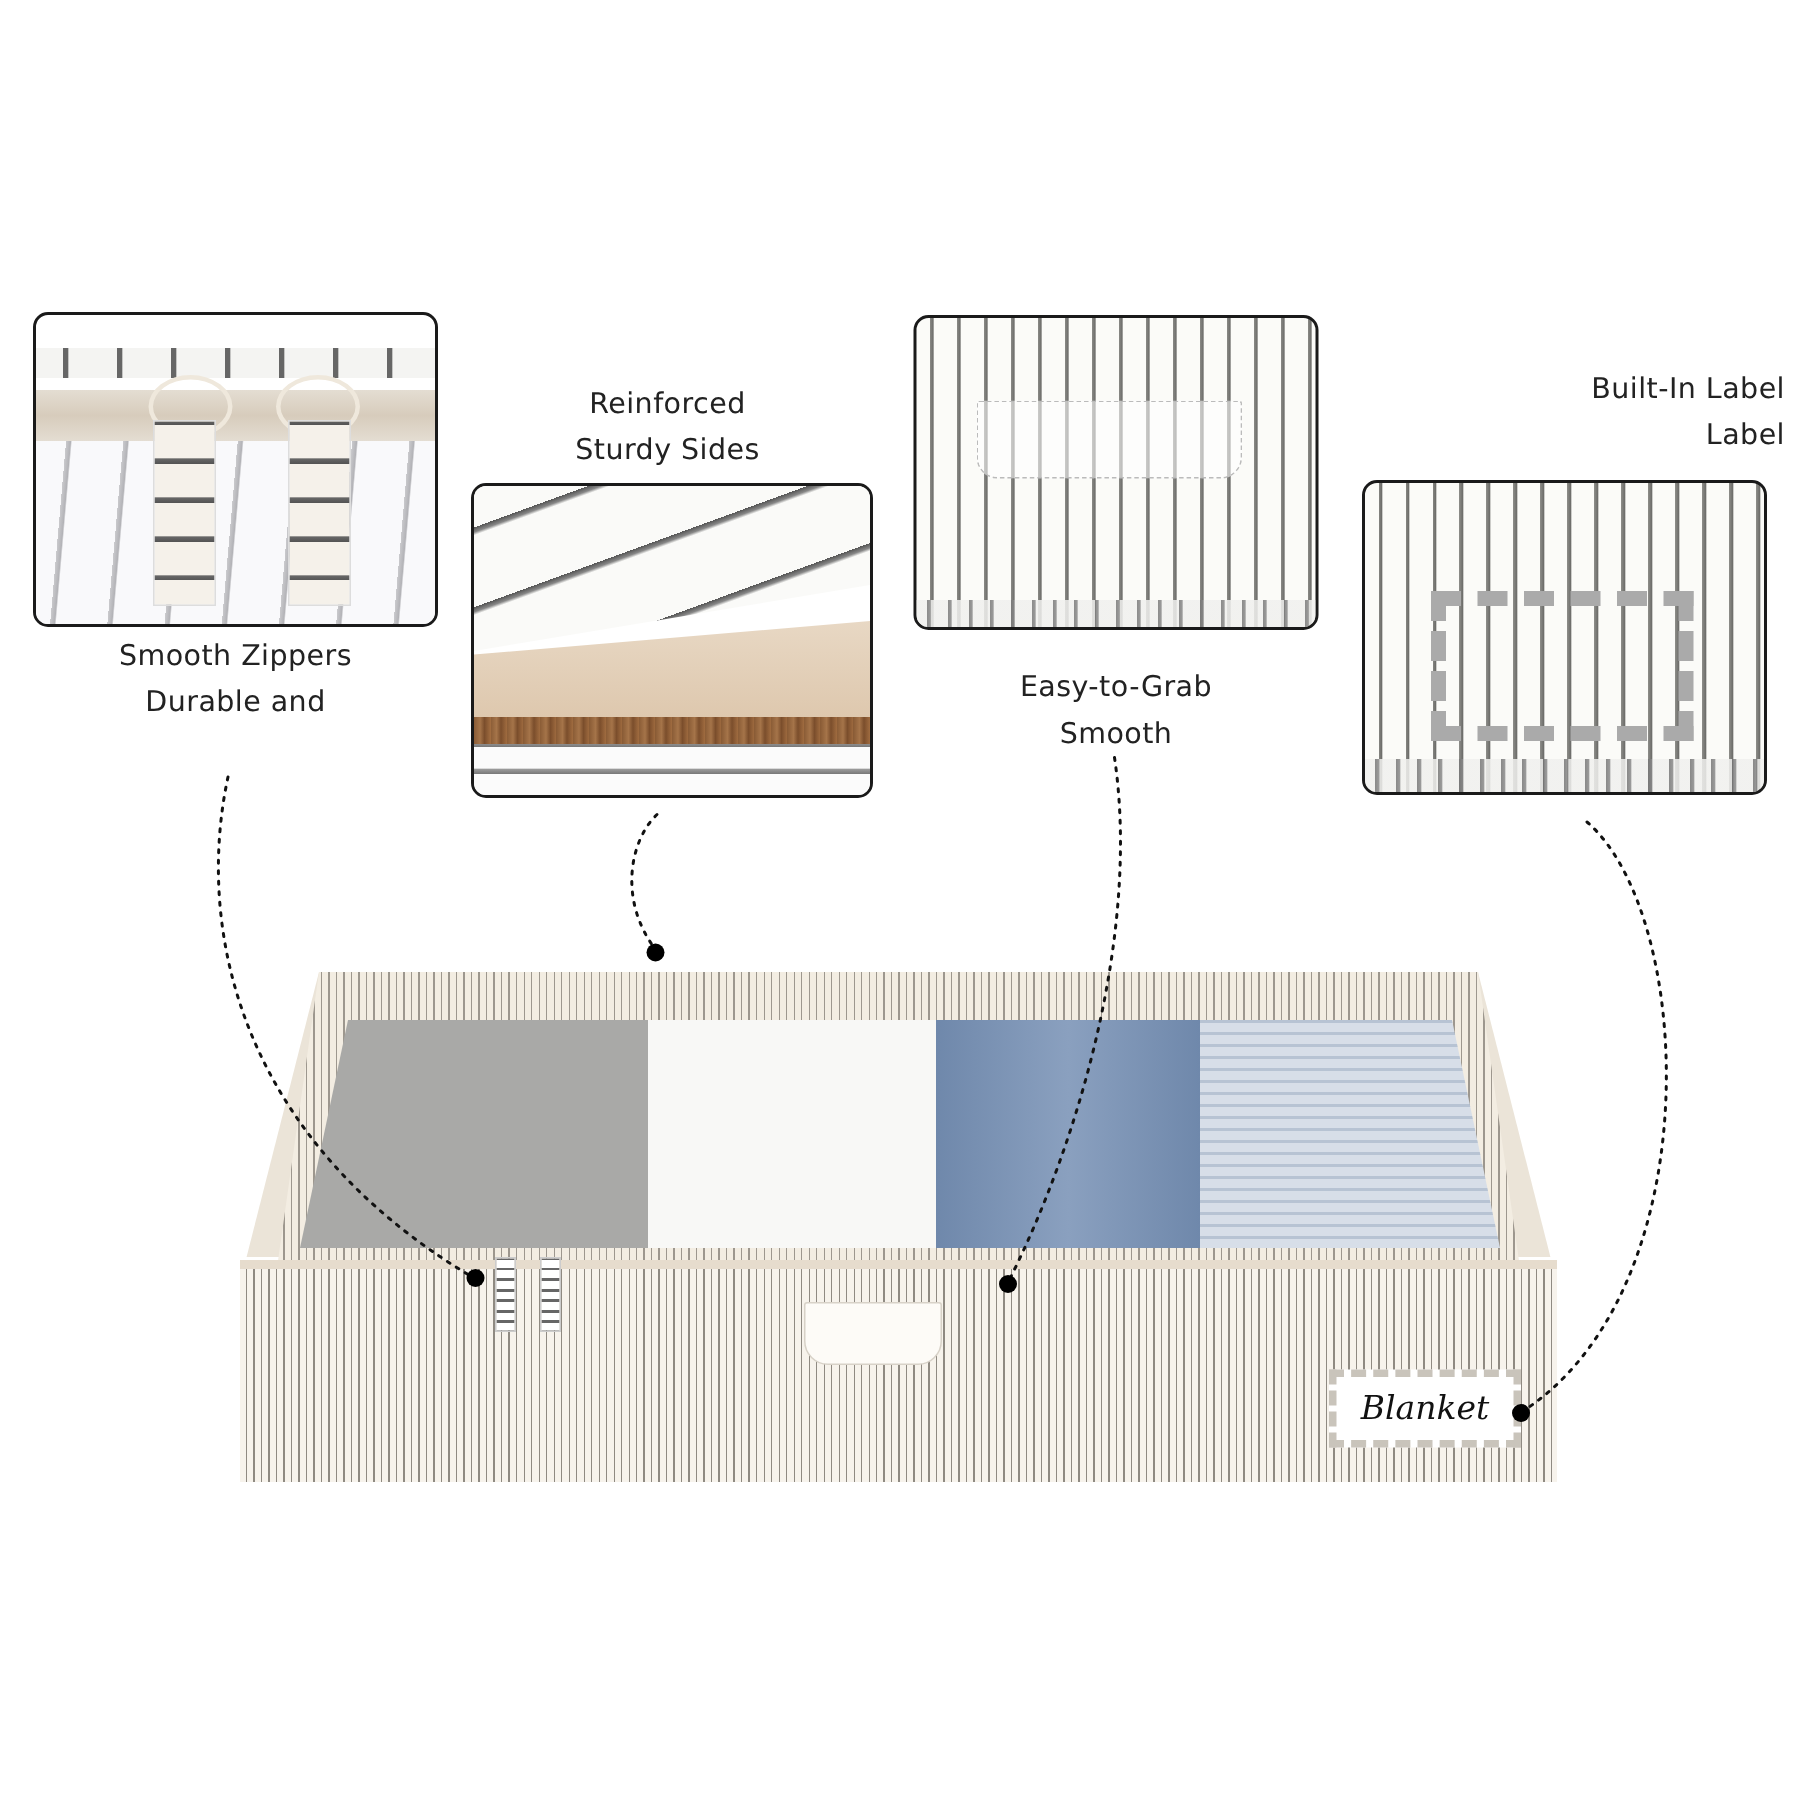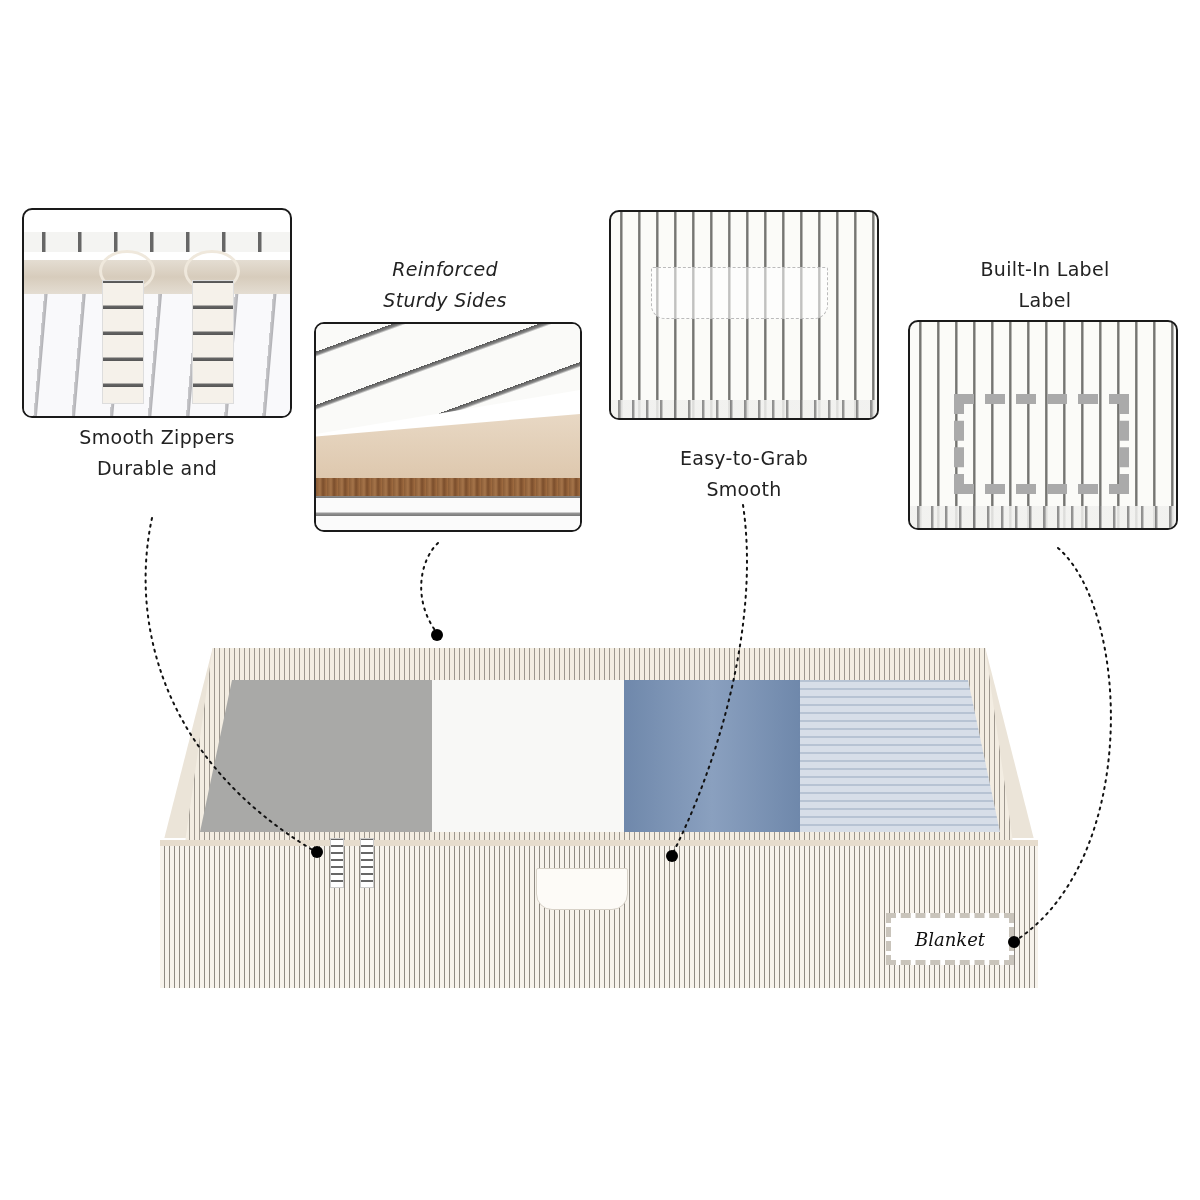--- a/index.html
+++ b/index.html
@@ -27,62 +27,62 @@
   #p4 .hem{position:absolute;left:0;right:0;bottom:0;height:22px;background:repeating-linear-gradient(90deg,#f0f0ee 0,#f0f0ee 7px,#777 7px,#888 9px,#f0f0ee 10px,#f0f0ee 14px);opacity:.85;}
   
   #box{position:absolute;left:160px;top:648px;width:878px;height:340px;}
   #box .lid{position:absolute;left:0;top:0;width:878px;height:190px;background:#ebe4d8;clip-path:polygon(6% 0,94% 0,99.5% 100%,0.5% 100%);}
   #box .lidstripe{position:absolute;inset:0;background:repeating-linear-gradient(90deg,#f3ede2 0,#f3ede2 4px,#9d978e 4px,#9d978e 5px);clip-path:polygon(6% 0,94% 0,99.5% 100%,0.5% 100%);}
   #box .window{position:absolute;left:40px;top:32px;width:800px;height:152px;clip-path:polygon(4% 0,96% 0,100% 100%,0 100%);display:flex;}
   #box .window div{height:100%;}
   #box .front{position:absolute;left:0;top:192px;width:878px;height:148px;background:repeating-linear-gradient(90deg,#f7f3ec 0,#f7f3ec 4px,#8f8a82 4px,#8f8a82 5px);border-top:6px solid #e6dccd;box-sizing:border-box;}
   #box .front-handle{position:absolute;left:376px;top:220px;width:90px;height:40px;background:#fdfbf7;border:1px solid #d8d2c8;border-radius:2px 2px 16px 16px;}
   #box .zippull{position:absolute;top:190px;width:12px;height:48px;background:repeating-linear-gradient(0deg,#fff 0,#fff 5px,#666 5px,#666 7px);border:1px solid #ccc;}
-  #box .label{position:absolute;left:726px;top:265px;width:128px;height:52px;background:#fff;border:5px dashed #c9c4bb;box-sizing:border-box;display:flex;align-items:center;justify-content:center;font-family:"DejaVu Serif",serif;font-style:italic;font-size:18px;color:#111;}
+  #box .label{position:absolute;left:726px;top:265px;width:128px;height:52px;background:#fff;border:5px dashed #c9c4bb;box-sizing:border-box;display:flex;align-items:center;justify-content:center;font-family:"DejaVu Serif",serif;font-style:italic;font-size:22px;color:#111;}
   svg.leaders{position:absolute;left:0;top:0;}
   .dot{position:absolute;width:12px;height:12px;border-radius:50%;background:#000;}
 </style>
 </head>
 <body>
 
 <div class="panel" id="p1" style="left:22px;top:208px;width:270px;height:210px;">
   <div class="teeth"></div>
   <div class="tape"></div>
   <div class="lower"></div>
   <div class="ring" style="left:75px;"></div>
   <div class="ring" style="left:160px;"></div>
   <div class="pull" style="left:78px;"></div>
   <div class="pull" style="left:168px;"></div>
 </div>
 <div class="caption" style="left:22px;top:422px;width:270px;">
   <div>Smooth Zippers</div>
   <div>Durable and</div>
 </div>
 
-<div class="caption" style="left:300px;top:254px;width:290px;font-style:italic;">
+<div class="caption" style="left:300px;top:254px;width:290px;">
   <div>Reinforced</div>
   <div>Sturdy Sides</div>
 </div>
 <div class="panel" id="p2" style="left:314px;top:322px;width:268px;height:210px;">
   <div class="fabric dstripes"></div>
   <div class="board"></div>
   <div class="cork"></div>
   <div class="bottom hstripes"></div>
 </div>
 
 <div class="panel vstripes" id="p3" style="left:609px;top:210px;width:270px;height:210px;">
   <div class="handle"></div>
   <div class="hem"></div>
 </div>
 <div class="caption" style="left:609px;top:424px;width:270px;margin-top:19px;">
   <div>Easy-to-Grab</div>
   <div>Smooth</div>
 </div>
 
-<div class="caption" style="left:900px;top:254px;width:290px;">
+<div class="caption" style="left:900px;top:244px;width:290px;text-align:right;">
   <div>Built-In Label</div>
   <div>Label</div>
 </div>
 <div class="panel vstripes" id="p4" style="left:908px;top:320px;width:270px;height:210px;">
   <div class="frame"></div>
   <div class="hem"></div>
 </div>
 
 <div id="box">
   <div class="lid"></div>

